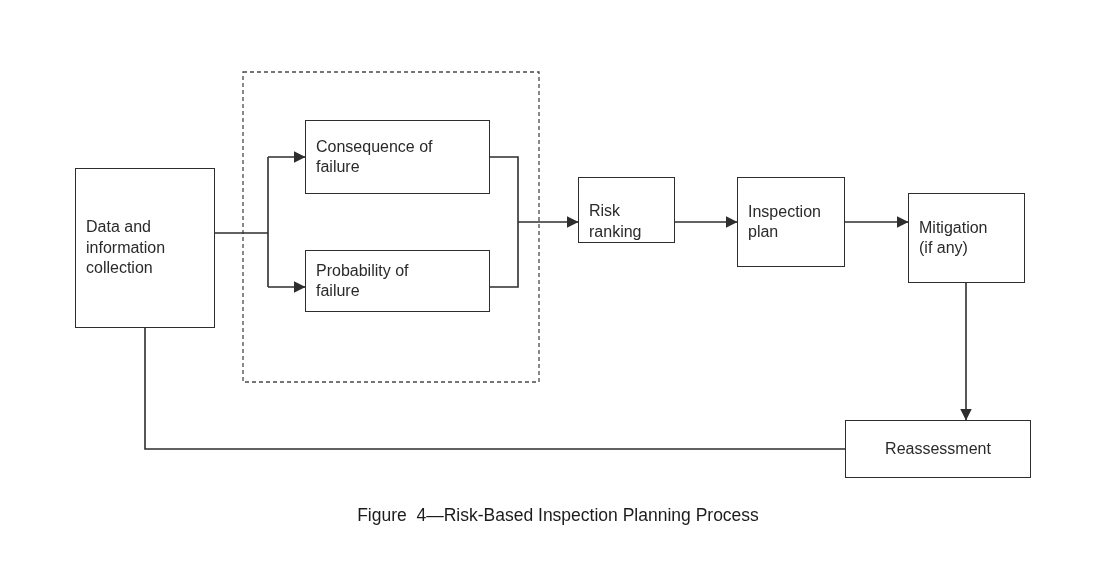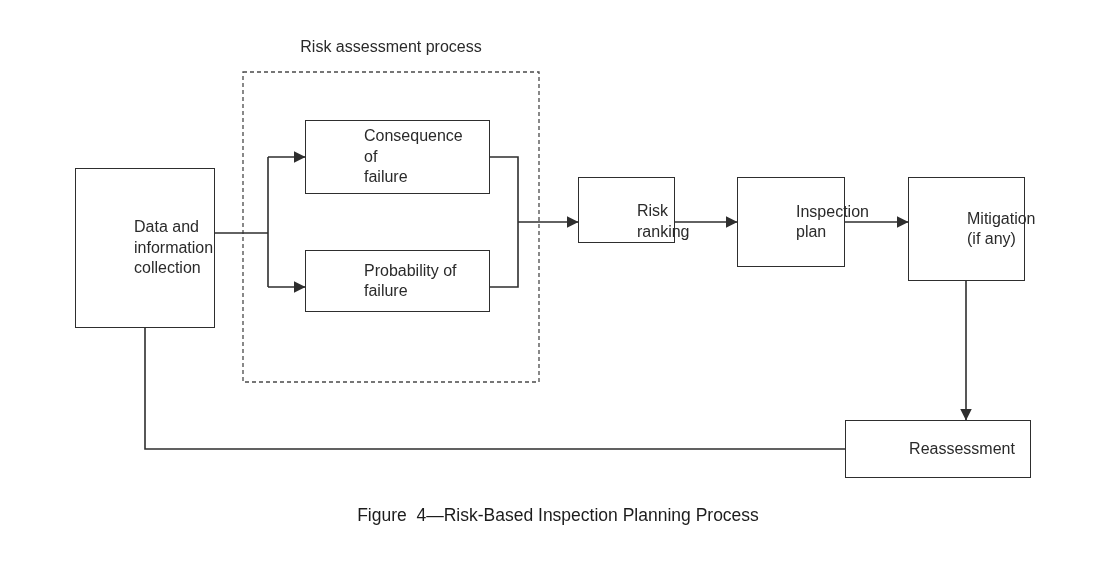--- a/index.html
+++ b/index.html
@@ -19,21 +19,20 @@
     width: 1116px; height: 570px;
   }
   .node {
     position: absolute;
     background: #ffffff;
     border: 1.6px solid #2e2e2e;
     display: flex;
     align-items: center;
     font-size: 16px;
     line-height: 1.28;
-    padding-left: 48px;
   }
   .node-label {
     white-space: pre-line;
     padding: 0 10px;
   }
   .node.center {
     justify-content: center;
     text-align: left;
   }
   .group-label {
@@ -80,21 +79,20 @@
     <path d="M518,222 L578,222" fill="none" stroke="#2e2e2e" stroke-width="1.6" marker-end="url(#arrow)"></path>
 
     <path d="M675,222 L737,222" fill="none" stroke="#2e2e2e" stroke-width="1.6" marker-end="url(#arrow)"></path>
     <path d="M845,222 L908,222" fill="none" stroke="#2e2e2e" stroke-width="1.6" marker-end="url(#arrow)"></path>
 
     <path d="M966,267 L966,420" fill="none" stroke="#2e2e2e" stroke-width="1.6" marker-end="url(#arrow)"></path>
 
     <path d="M845,449 L145,449 L145,298" fill="none" stroke="#2e2e2e" stroke-width="1.6" marker-end="url(#arrow)"></path>
   </svg>
 
-  <div class="group-label">Risk assessment process</div>
 
   <div class="node" style="left:75px; top:168px; width:140px; height:160px;">
     <span class="node-label">Data and
 information
 collection</span>
   </div>
 
   <div class="node" style="left:305px; top:120px; width:185px; height:74px;">
     <span class="node-label">Consequence of
 failure</span>
@@ -108,21 +106,21 @@
   <div class="node" style="left:578px; top:177px; width:97px; height:66px;align-items:flex-end;">
     <span class="node-label">Risk
 ranking</span>
   </div>
 
   <div class="node" style="left:737px; top:177px; width:108px; height:90px;">
     <span class="node-label">Inspection
 plan</span>
   </div>
 
-  <div class="node" style="left:908px; top:177px; width:117px; height:104px;">
+  <div class="node" style="left:908px; top:193px; width:117px; height:90px;">
     <span class="node-label">Mitigation
 (if any)</span>
   </div>
 
   <div class="node center" style="left:845px; top:420px; width:186px; height:58px;">
     <span class="node-label">Reassessment</span>
   </div>
 
   <div class="caption">Figure  4—Risk-Based Inspection Planning Process</div>
 

